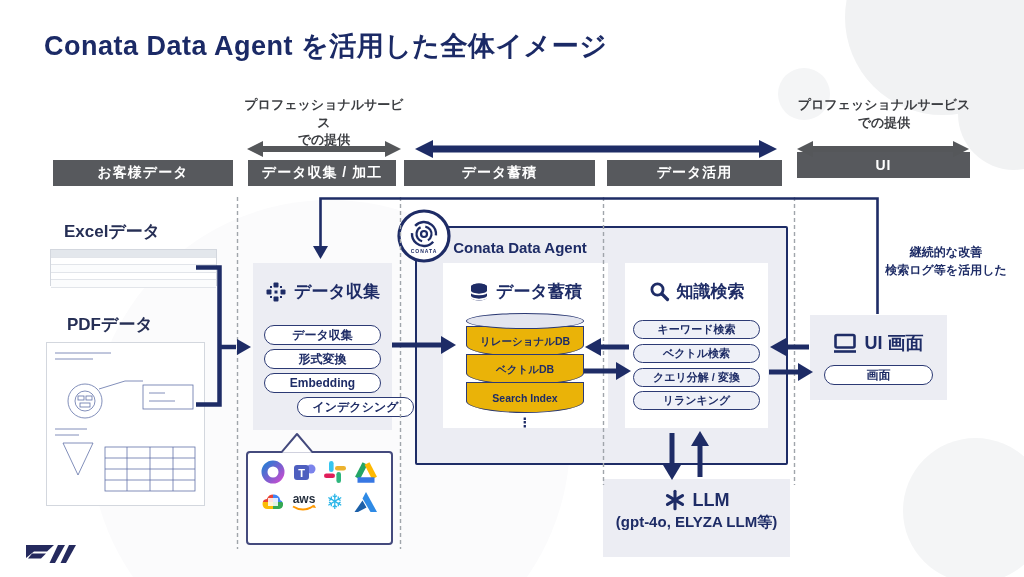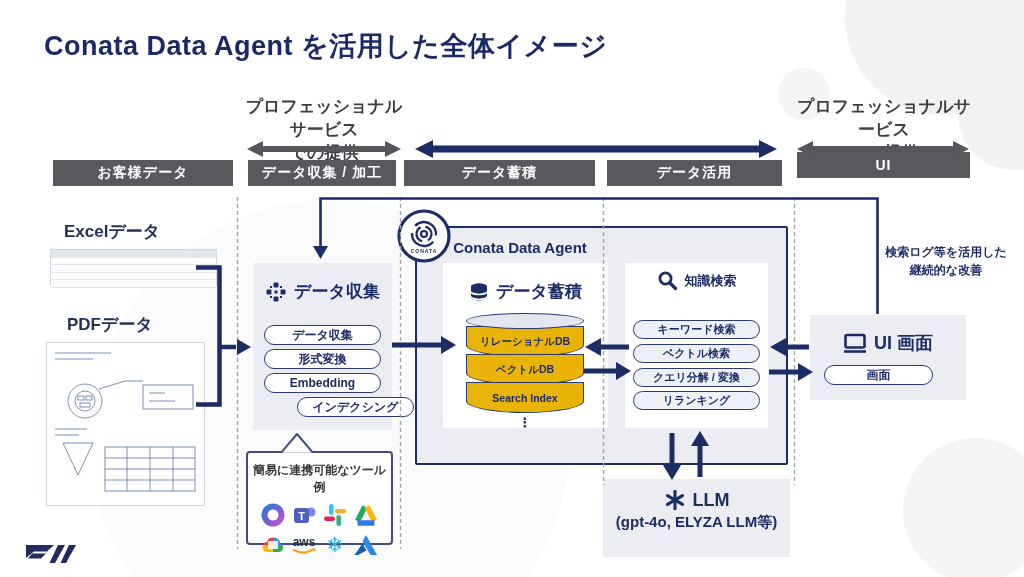--- a/index.html
+++ b/index.html
@@ -2,21 +2,21 @@
 <html><head>
 <meta charset="utf-8">
 <style>
   html,body{margin:0;padding:0;background:#fff;}
   #canvas{position:relative;width:1024px;height:577px;background:#fff;overflow:hidden;
           font-family:"Liberation Sans","DejaVu Sans",sans-serif;color:#1e2c66;padding-left:32px;}
   .abs{position:absolute;}
   .bgc{position:absolute;border-radius:50%;z-index:0;}
   .z2{z-index:2;}
   .slide-title{left:44px;top:28px;font-size:27px;font-weight:800;color:#1b2a66;letter-spacing:.5px;}
-  .prov{font-size:17px;font-weight:800;color:#3c3e42;text-align:center;line-height:1.35;}
+  .prov{font-size:13px;font-weight:800;color:#3c3e42;text-align:center;line-height:1.35;}
   .prov-center{font-size:17px;font-weight:800;color:#1b2a66;text-align:center;}
   .stagebar{height:26px;background:#57595d;color:#fff;font-weight:800;font-size:14px;
             display:flex;align-items:center;justify-content:center;letter-spacing:1px;}
   .src-label{font-size:17px;font-weight:800;color:#262f55;}
   .thumb{background:#fff;border:1px solid #d3d7de;}
   .xl-row{height:6.5px;border-bottom:1px solid #e2e5ea;}
   .xl-head{background:#e3e7ec;}
   .xl-a{background:#fbfcfd;}
   .lavbox{background:#ecedf3;}
   .box-head{display:flex;align-items:center;justify-content:center;gap:7px;
@@ -127,21 +127,20 @@
       </span>
       <span>データ収集</span>
     </div>
     <div class="pill abs" style="left:11px;top:62px;width:117px;">データ収集</div>
     <div class="pill abs" style="left:11px;top:86px;width:117px;">形式変換</div>
     <div class="pill abs" style="left:11px;top:110px;width:117px;">Embedding</div>
     <div class="pill abs" style="left:11px;top:134px;width:117px;margin-left:33px;">インデクシング</div>
   </div>
 
   <div class="abs bubble z2" style="left:246px;top:451px;width:147px;height:94px;">
-    <div class="bubble-title">簡易に連携可能なツール例</div>
     <div class="tool-grid">
       <div class="tool-cell">
         <svg width="26" height="26" viewBox="0 0 26 26">
           <defs>
               <linearGradient id="g365" x1="0" y1="0" x2="1" y2="1">
             <stop offset="0" stop-color="#2b7cd3"></stop>
                 <stop offset="0.55" stop-color="#7a5fd0"></stop>
                 <stop offset="1" stop-color="#c44fd0"></stop>
           </linearGradient>
             </defs>
@@ -240,21 +239,21 @@
     <div class="abs" style="left:23px;top:50px;">
       <div class="db-top"></div>
       <div class="db-layer">リレーショナルDB</div>
       <div class="db-layer">ベクトルDB</div>
       <div class="db-layer">Search Index</div>
       <div class="more-dots" style="margin-top:3px;">⋮</div>
     </div>
   </div>
 
   <div class="abs panel z2" style="left:625px;top:263px;width:143px;height:165px;">
-    <div class="box-head" style="margin-top:7px;font-size:13px;">
+    <div class="box-head" style="margin-top:17px;font-size:17px;">
       <span>
         <svg width="21" height="21" viewBox="0 0 21 21" fill="none" stroke="#1e2c66">
           <circle cx="8.5" cy="8.5" r="5.6" stroke-width="2.8"></circle>
           <line x1="13" y1="13" x2="18.5" y2="18.5" stroke-width="3.2" stroke-linecap="round"></line>
         </svg>
       </span>
       <span>知識検索</span>
     </div>
     <div class="pill lav abs" style="left:8px;top:57px;width:127px;">キーワード検索</div>
     <div class="pill lav abs" style="left:8px;top:81px;width:127px;">ベクトル検索</div>
@@ -269,36 +268,36 @@
           <line x1="12" y1="2.5" x2="12" y2="21.5"></line>
           <line x1="3.8" y1="7.2" x2="20.2" y2="16.8"></line>
           <line x1="3.8" y1="16.8" x2="20.2" y2="7.2"></line>
         </svg>
       </span>
       <span>LLM</span>
     </div>
     <div style="text-align:center;font-size:15px;font-weight:800;margin-top:2px;">(gpt-4o, ELYZA LLM等)</div>
   </div>
 
-  <div class="abs lavbox z2" style="left:810px;top:315px;width:156px;height:85px;">
+  <div class="abs lavbox z2" style="left:810px;top:315px;width:137px;height:85px;">
     <div class="box-head" style="margin-top:16px;font-size:18px;">
       <span>
         <svg width="24" height="20" viewBox="0 0 24 20" fill="none" stroke="#1e2c66">
           <rect x="2.5" y="2" width="19" height="12.5" rx="1.5" stroke-width="2.6"></rect>
           <line x1="1" y1="18.5" x2="23" y2="18.5" stroke-width="2.6"></line>
         </svg>
       </span>
       <span>UI 画面</span>
     </div>
     <div class="pill abs" style="left:14px;top:50px;width:109px;">画面</div>
   </div>
 
   <div class="abs note z2" style="left:875px;top:243px;width:142px;">
+    <div>継続的な改善</div>
     <div>検索ログ等を活用した</div>
-    <div>継続的な改善</div>
   </div>
 
   <svg id="overlay" width="1024" height="577" viewBox="0 0 1024 577">
 
     <g stroke="#a0a5ab" stroke-width="1.4" stroke-dasharray="4 3">
       <line x1="237.5" y1="197" x2="237.5" y2="549"></line>
       <line x1="400.5" y1="197" x2="400.5" y2="549"></line>
       <line x1="603.5" y1="197" x2="603.5" y2="485"></line>
       <line x1="794.5" y1="197" x2="794.5" y2="485"></line>
     </g>

